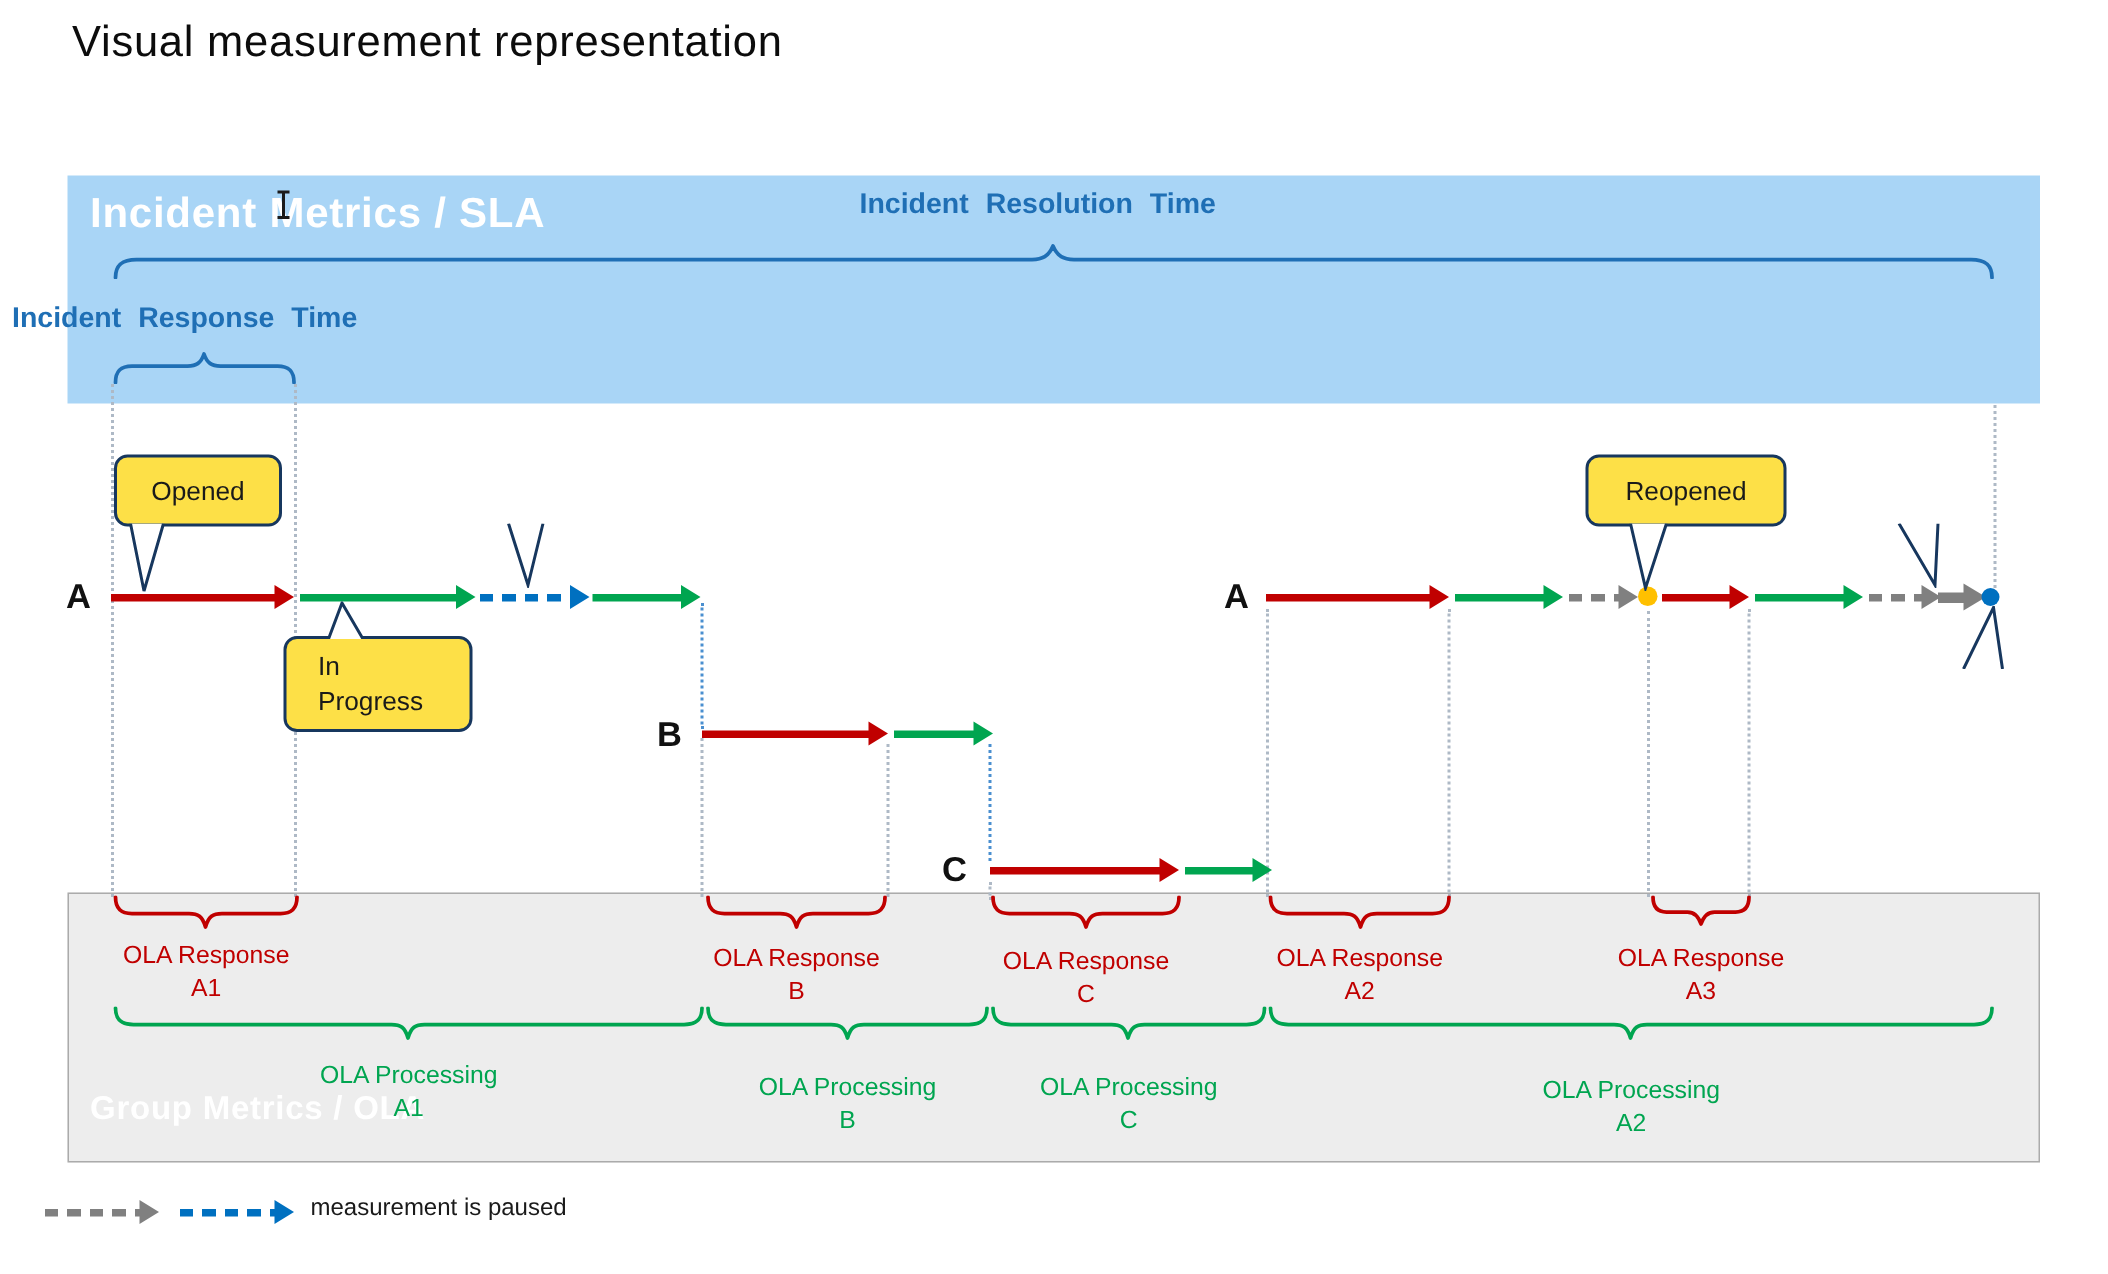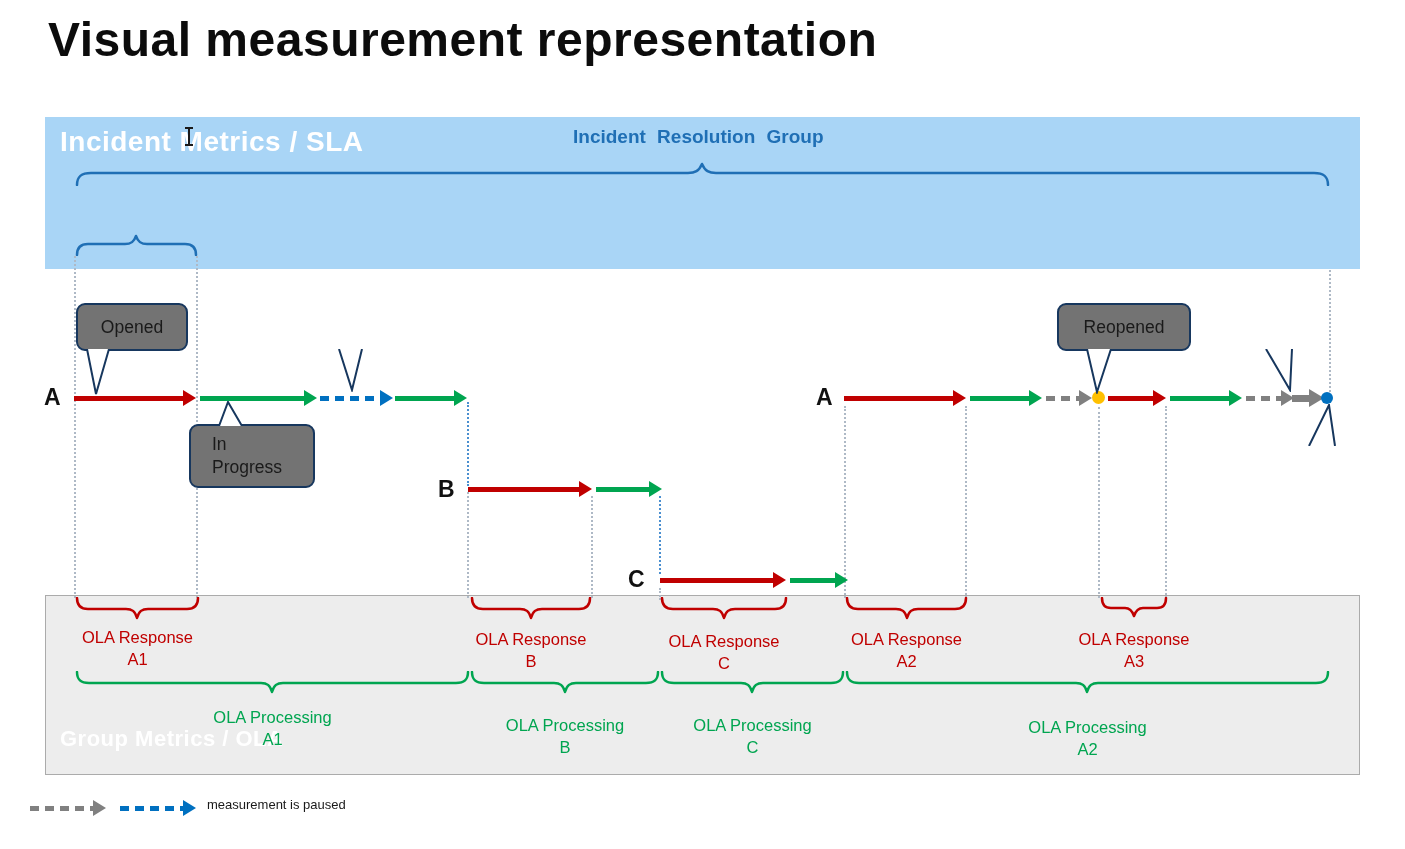--- a/index.html
+++ b/index.html
@@ -1,55 +1,55 @@
 <!DOCTYPE html>
 <html style="--red: #C00000; --green: #00A550; --blue: #0070C0; --gray: #808080; --orange: #FFC000; --navy: #17375E; --label-blue: #1F6FB5; --banner-blue: #A9D5F6; --region-gray: #EDEDED;"><head>
 <meta charset="utf-8">
 <style>
   html,body{margin:0;padding:0;background:#fff;}
   #canvas{position:relative;width:1405px;height:849px;background:#fff;overflow:hidden;
           font-family:"Liberation Sans","DejaVu Sans",sans-serif;color:#111;}
 
   
-  .page-title{position:absolute;left:48px;top:12px;font-size:48px;font-weight:700;
+  .page-title{position:absolute;left:48px;top:12px;font-size:29px;font-weight:400;
               letter-spacing:.5px;color:#0c0c0c;margin:0;}
   .banner{position:absolute;left:45px;top:117px;width:1315px;height:152px;
           background:var(--banner-blue,#A9D5F6);z-index:0;}
   .banner-title{position:absolute;left:60px;top:126px;font-size:28px;font-weight:bold;
                 color:#fff;letter-spacing:.5px;z-index:1;}
   .blue-label{position:absolute;font-size:19px;font-weight:bold;color:var(--label-blue,#1F6FB5);
               word-spacing:6px;z-index:2;}
   .ola-region{position:absolute;left:45px;top:595px;width:1315px;height:180px;
               background:var(--region-gray,#EDEDED);border:1px solid #ABABAB;
               box-sizing:border-box;z-index:0;}
   .ola-title{position:absolute;left:60px;top:726px;font-size:22px;font-weight:bold;
              color:#fff;letter-spacing:.5px;z-index:1;}
   .tl-letter{position:absolute;font-size:23px;font-weight:bold;color:#111;z-index:4;}
-  .legend-text{position:absolute;left:207px;top:797px;font-size:13px;color:#1a1a1a;z-index:2;}
+  .legend-text{position:absolute;left:207px;top:797px;font-size:16px;color:#1a1a1a;z-index:2;}
 
   
   .arrow{position:absolute;height:16px;z-index:3;}
   .arrow .shaft{position:absolute;left:0;right:10px;top:5.5px;height:5px;background:currentColor;}
   .arrow .head{position:absolute;right:0;top:0;width:0;height:0;
                border-top:8px solid transparent;border-bottom:8px solid transparent;
                border-left:13px solid currentColor;}
   .arrow.dashed .shaft{background:repeating-linear-gradient(90deg,currentColor 0 9px,transparent 9px 15px);}
   .arrow.red{color:var(--red,#C00000);}
   .arrow.green{color:var(--green,#00A550);}
   .arrow.blue{color:var(--blue,#0070C0);}
   .arrow.gray{color:var(--gray,#808080);}
   .arrow.big .shaft{top:4.5px;height:7px;}
   .arrow.big .head{top:-1px;border-top-width:9px;border-bottom-width:9px;border-left-width:15px;}
 
   .dot{position:absolute;border-radius:50%;z-index:4;}
   .dot.orange{background:var(--orange,#FFC000);}
   .dot.blue{background:var(--blue,#0070C0);}
 
   
-  .callout{position:absolute;background:#737373;border:2px solid var(--navy,#17375E);
+  .callout{position:absolute;background:#fde047;border:2px solid var(--navy,#17375E);
            border-radius:9px;display:flex;align-items:center;justify-content:center;
            text-align:center;font-size:17.5px;color:#1a1a1a;line-height:1.3;
            box-sizing:border-box;z-index:5;}
   .callout .wrap-narrow{display:inline-block;max-width:80px;text-align:left;}
   .tail{position:absolute;z-index:6;}
 
   
   .brace{position:absolute;z-index:2;}
   .brace-blue{color:var(--label-blue,#1F6FB5);}
   .brace-red{color:var(--red,#C00000);}
@@ -73,25 +73,26 @@
 <div id="canvas">
 
   <h1 class="page-title">Visual measurement representation</h1>
 
   <div class="banner"></div>
   <div class="banner-title">Incident Metrics / SLA</div>
   <div class="ibeam">
       <span class="stem"></span>
     </div>
 
-  <div class="blue-label" style="left:573px;top:126px;">Incident Resolution Group</div>
+  <div class="blue-label" style="left:573px;top:126px;">Incident Resolution Time</div>
   <svg class="brace brace-blue" style="left:75px;top:162px;" width="1255" height="24">
     <path d="M2,23 C2,14 7,11 16,11 L613,11 C620,11 624,9 627,2 C630,9 634,11 641,11 L1239,11 C1248,11 1253,14 1253,23" fill="none" stroke="currentColor" stroke-width="2.5" stroke-linecap="round" stroke-linejoin="round"></path>
   </svg>
 
+  <div class="blue-label" style="left:8px;top:202px;">Incident Response Time</div>
   <svg class="brace brace-blue" style="left:75px;top:234px;" width="123" height="22">
     <path d="M2,21 C2,13 6,10 13,10 L50,10 C56,10 59,8 61,2 C63,8 66,10 72,10 L110,10 C117,10 121,13 121,21" fill="none" stroke="currentColor" stroke-width="2.5" stroke-linecap="round" stroke-linejoin="round"></path>
   </svg>
 
   <div class="vline" style="left:74px;top:256px;height:342px;"></div>
   <div class="vline" style="left:196px;top:256px;height:342px;"></div>
   <div class="vline bluedot" style="left:467px;top:402px;height:84px;"></div>
   <div class="vline" style="left:467px;top:492px;height:106px;"></div>
   <div class="vline" style="left:591px;top:496px;height:102px;"></div>
   <div class="vline bluedot" style="left:659px;top:496px;height:78px;"></div>

